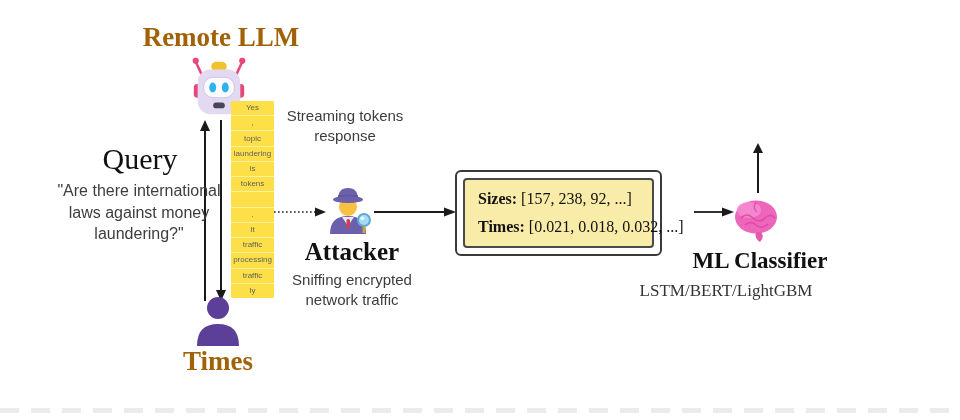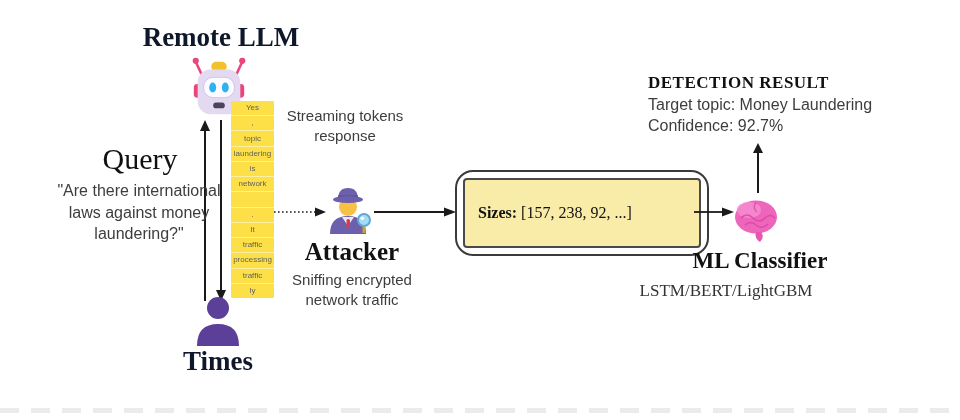--- a/index.html
+++ b/index.html
@@ -3,40 +3,40 @@
 <meta charset="utf-8">
 <style>
   html,body{margin:0;padding:0;background:#ffffff;}
   .canvas{position:relative;width:960px;height:420px;background:#ffffff;overflow:hidden;
           font-family:"Liberation Sans","DejaVu Sans",sans-serif;color:#2b2b2b;}
   .abs{position:absolute;}
   .serifb{font-family:"Liberation Serif","DejaVu Serif",serif;font-weight:bold;}
   .serif{font-family:"Liberation Serif","DejaVu Serif",serif;}
   .sans{font-family:"Liberation Sans","DejaVu Sans",sans-serif;}
   .ctr{text-align:center;}
-  .title-lg{font-size:27px;color:#0f172a;}
+  .title-lg{font-size:27px;color:#a16207;}
   .title-md{font-size:25px;color:#111;}
 
   .token-col{left:231px;top:101px;width:43px;height:197px;background:#fde047;
              display:flex;flex-direction:column;border-radius:1px;}
   .token-cell{flex:1;display:flex;align-items:center;justify-content:center;
               font-size:8px;line-height:1;color:#5f5f5f;border-top:1px solid rgba(255,255,255,.5);
               overflow:hidden;white-space:nowrap;}
   .token-cell:first-child{border-top:none;}
 
   .query-title{left:88px;top:142px;width:104px;font-size:30px;color:#111;}
   .query-text{left:53px;top:180px;width:172px;font-size:16px;line-height:1.35;color:#3d3d3d;}
 
   .stream-label{left:272px;top:106px;width:146px;font-size:15px;line-height:1.3;color:#3d3d3d;}
 
   .attacker-title{left:290px;top:238px;width:124px;}
   .attacker-sub{left:274px;top:270px;width:156px;font-size:15px;line-height:1.3;color:#3d3d3d;}
 
-  .capture-outer{left:455px;top:170px;width:254px;height:86px;border:2.5px solid #3a3a3a;
-                 border-radius:18px;background:#ffffff;box-sizing:border-box;}
+  .capture-outer{left:455px;top:170px;width:207px;height:86px;border:2.5px solid #3a3a3a;
+                 border-radius:6px;background:#ffffff;box-sizing:border-box;}
   .capture-inner{position:absolute;left:6px;top:6px;right:6px;bottom:6px;background:#F9EBA8;
                  border:2px solid #4a4a4a;border-radius:4px;box-sizing:border-box;
                  display:flex;flex-direction:column;justify-content:space-evenly;padding-left:13px;}
   .capture-line{font-size:16px;color:#111;white-space:nowrap;}
   .capture-line .lab{font-weight:bold;margin-right:4px;}
 
   .ml-title{left:672px;top:248px;width:176px;font-size:23px;color:#111;}
   .ml-sub{left:628px;top:281px;width:196px;font-size:17px;color:#333;}
 
   .det-block{left:648px;top:73px;}
@@ -85,21 +85,21 @@
       <polygon points="6,181 1,170 11,170" fill="#1a1a1a"></polygon>
     </svg>
   </div>
 
   <div class="abs token-col">
     <div class="token-cell">Yes</div>
     <div class="token-cell">,</div>
     <div class="token-cell">topic</div>
     <div class="token-cell">laundering</div>
     <div class="token-cell">is</div>
-    <div class="token-cell">network</div>
+    <div class="token-cell">tokens</div>
     <div class="token-cell"></div>
     <div class="token-cell">.</div>
     <div class="token-cell">It</div>
     <div class="token-cell">traffic</div>
     <div class="token-cell">processing</div>
     <div class="token-cell">traffic</div>
     <div class="token-cell">ly</div>
   </div>
 
   <div class="abs sans ctr stream-label">Streaming tokens response</div>
@@ -136,20 +136,23 @@
       <line x1="0" y1="6" x2="71" y2="6" stroke="#1a1a1a" stroke-width="1.8"></line>
       <polygon points="82,6 70,1.5 70,10.5" fill="#1a1a1a"></polygon>
     </svg>
   </div>
 
   <div class="abs capture-outer">
     <div class="capture-inner">
       <div class="capture-line serif">
         <span class="lab">Sizes:</span><span>[157, 238, 92, ...]</span>
       </div>
+      <div class="capture-line serif">
+        <span class="lab">Times:</span><span>[0.021, 0.018, 0.032, ...]</span>
+      </div>
     </div>
   </div>
 
   <div class="abs" style="left:694px;top:206px;width:40px;height:12px;">
     <svg width="40" height="12" viewBox="0 0 40 12">
       <line x1="0" y1="6" x2="29" y2="6" stroke="#1a1a1a" stroke-width="1.8"></line>
       <polygon points="40,6 28,1.5 28,10.5" fill="#1a1a1a"></polygon>
     </svg>
   </div>
 
@@ -166,25 +169,20 @@
   <div class="abs serifb ctr ml-title">ML Classifier</div>
   <div class="abs serif ctr ml-sub">LSTM/BERT/LightGBM</div>
 
   <div class="abs" style="left:752px;top:143px;width:12px;height:50px;">
     <svg width="12" height="50" viewBox="0 0 12 50">
       <line x1="6" y1="50" x2="6" y2="9" stroke="#1a1a1a" stroke-width="2"></line>
       <polygon points="6,0 1,10 11,10" fill="#1a1a1a"></polygon>
     </svg>
   </div>
 
-  <div class="abs det-block">
-    <div class="serifb det-title">DETECTION RESULT</div>
-    <div class="sans det-line">Target topic: Money Laundering</div>
-    <div class="sans det-line">Confidence: 92.7%</div>
-  </div>
 
   <div class="abs" style="left:194px;top:296px;width:48px;height:50px;">
     <svg width="48" height="50" viewBox="0 0 48 50">
       <circle cx="24" cy="12" r="11" fill="#5B3F99"></circle>
       <path d="M3,50 Q3,28 24,28 Q45,28 45,50 Z" fill="#5B3F99"></path>
     </svg>
   </div>
   <div class="abs serifb ctr title-lg user-title">Times</div>
 
   <div class="abs dash-line"></div>

